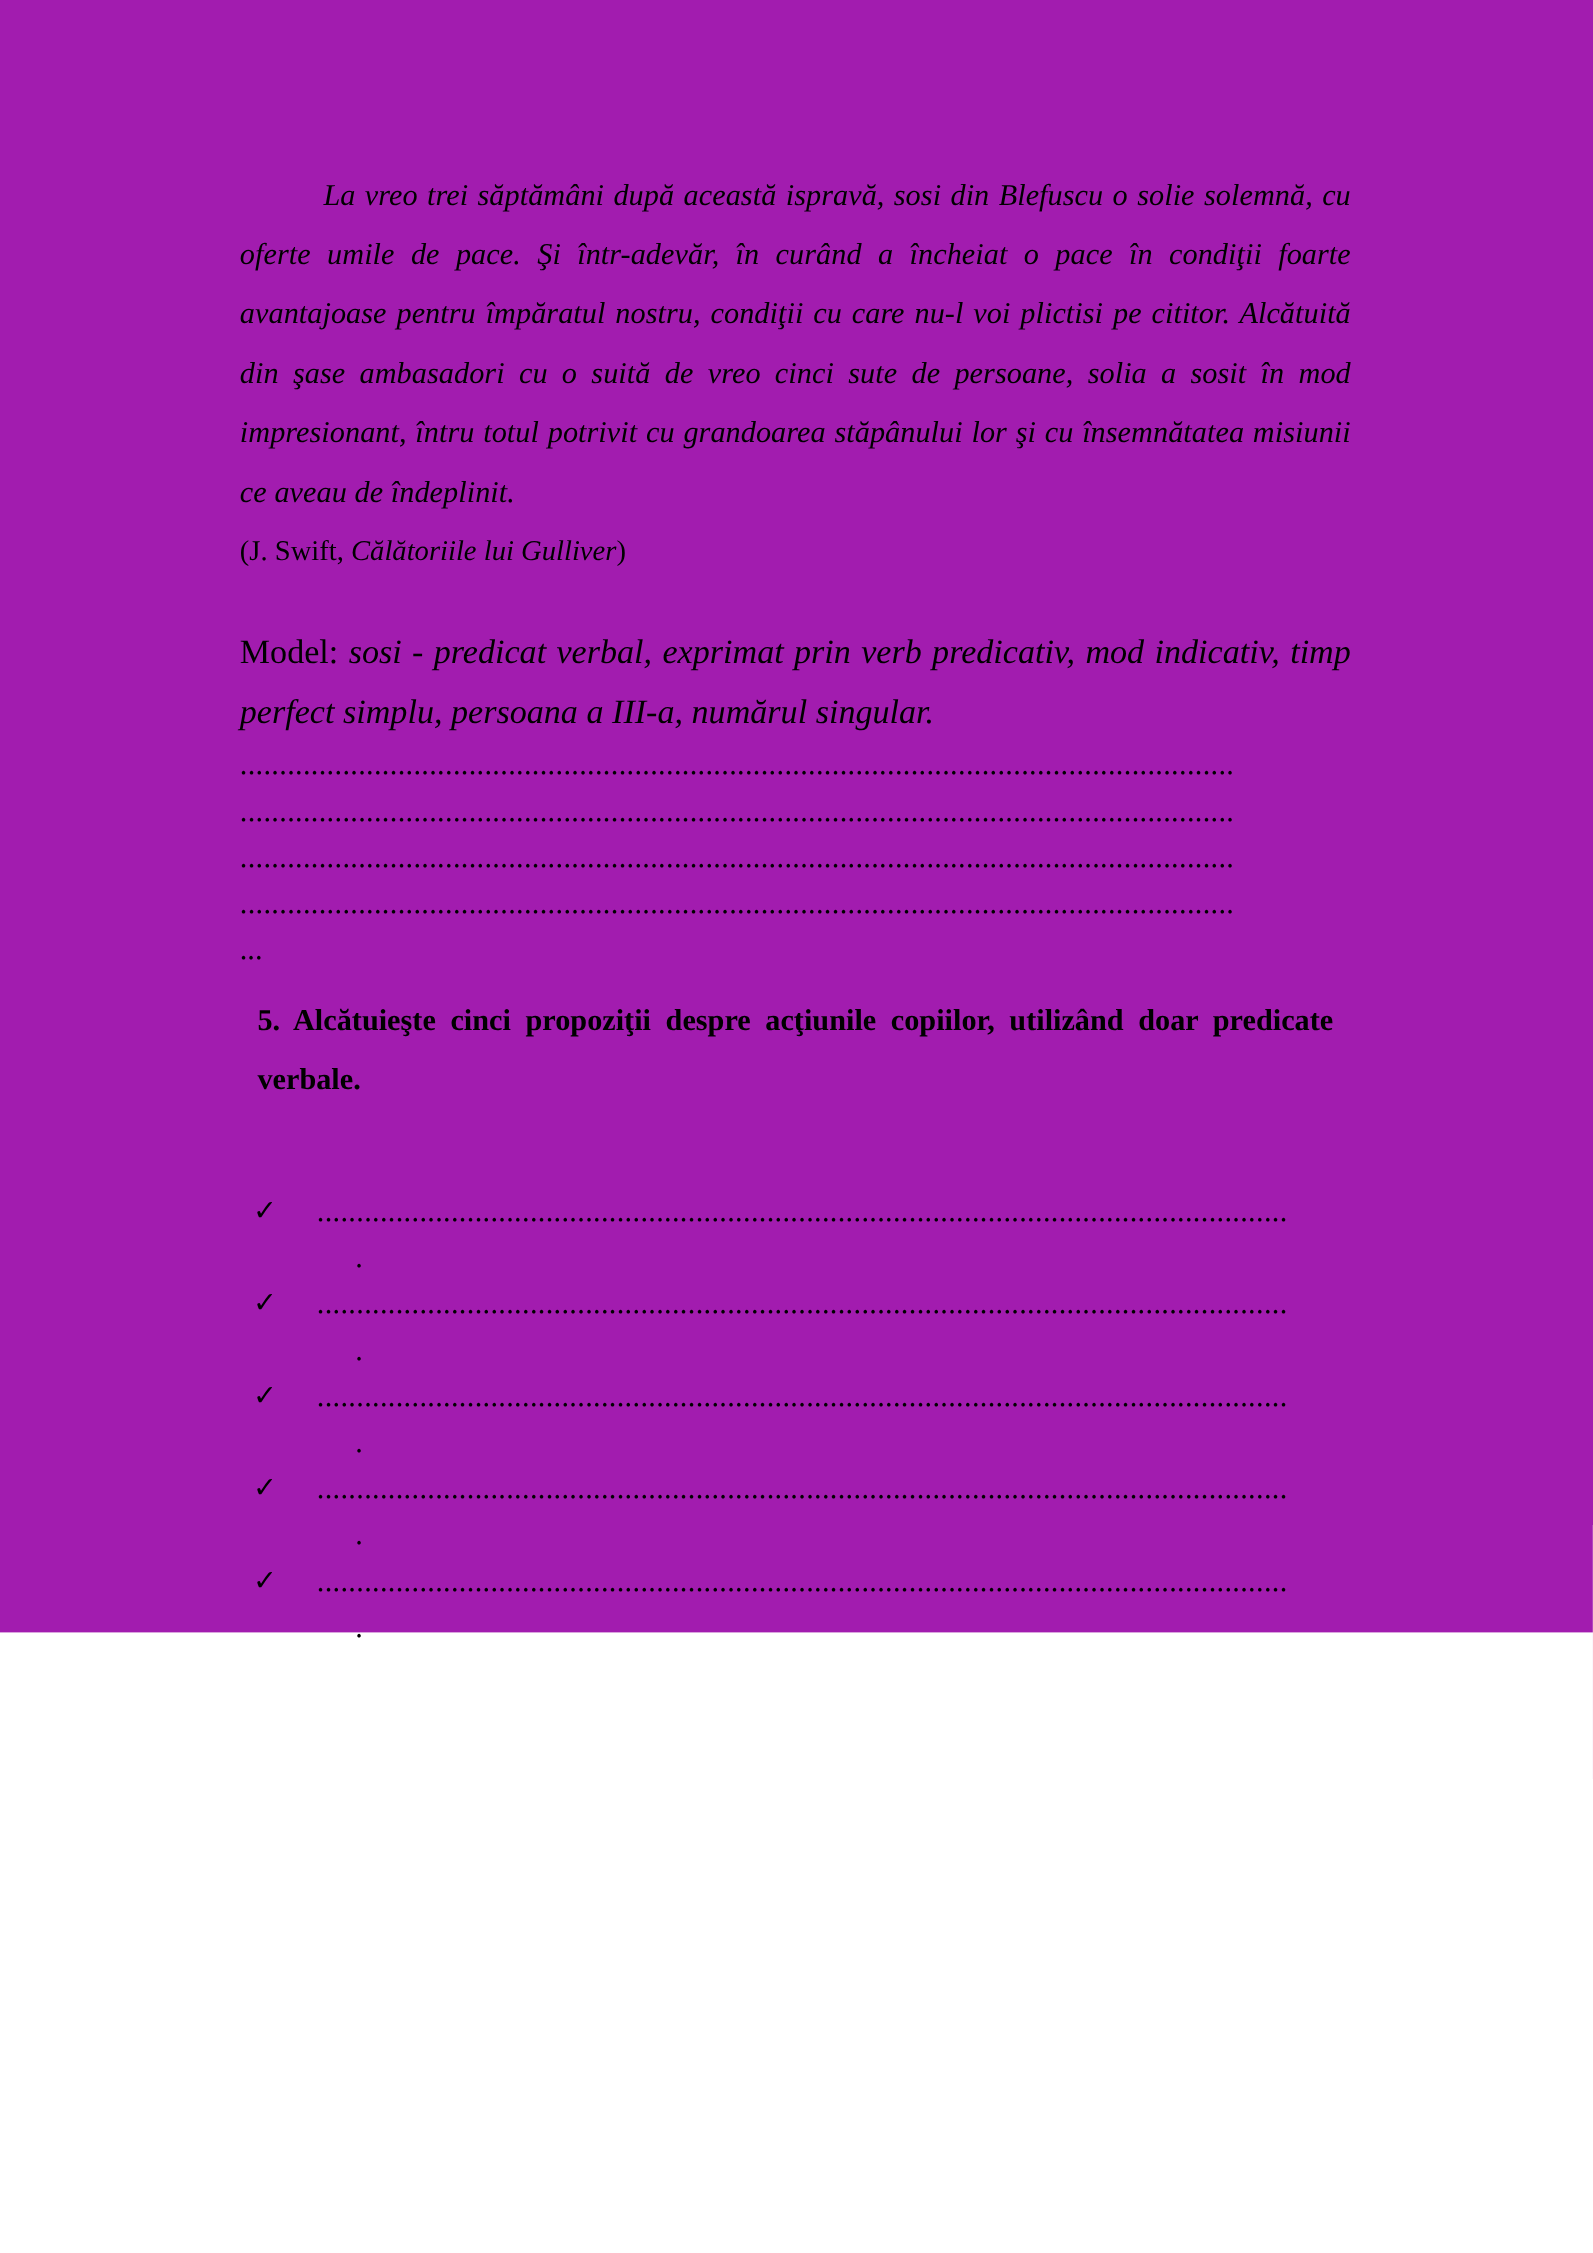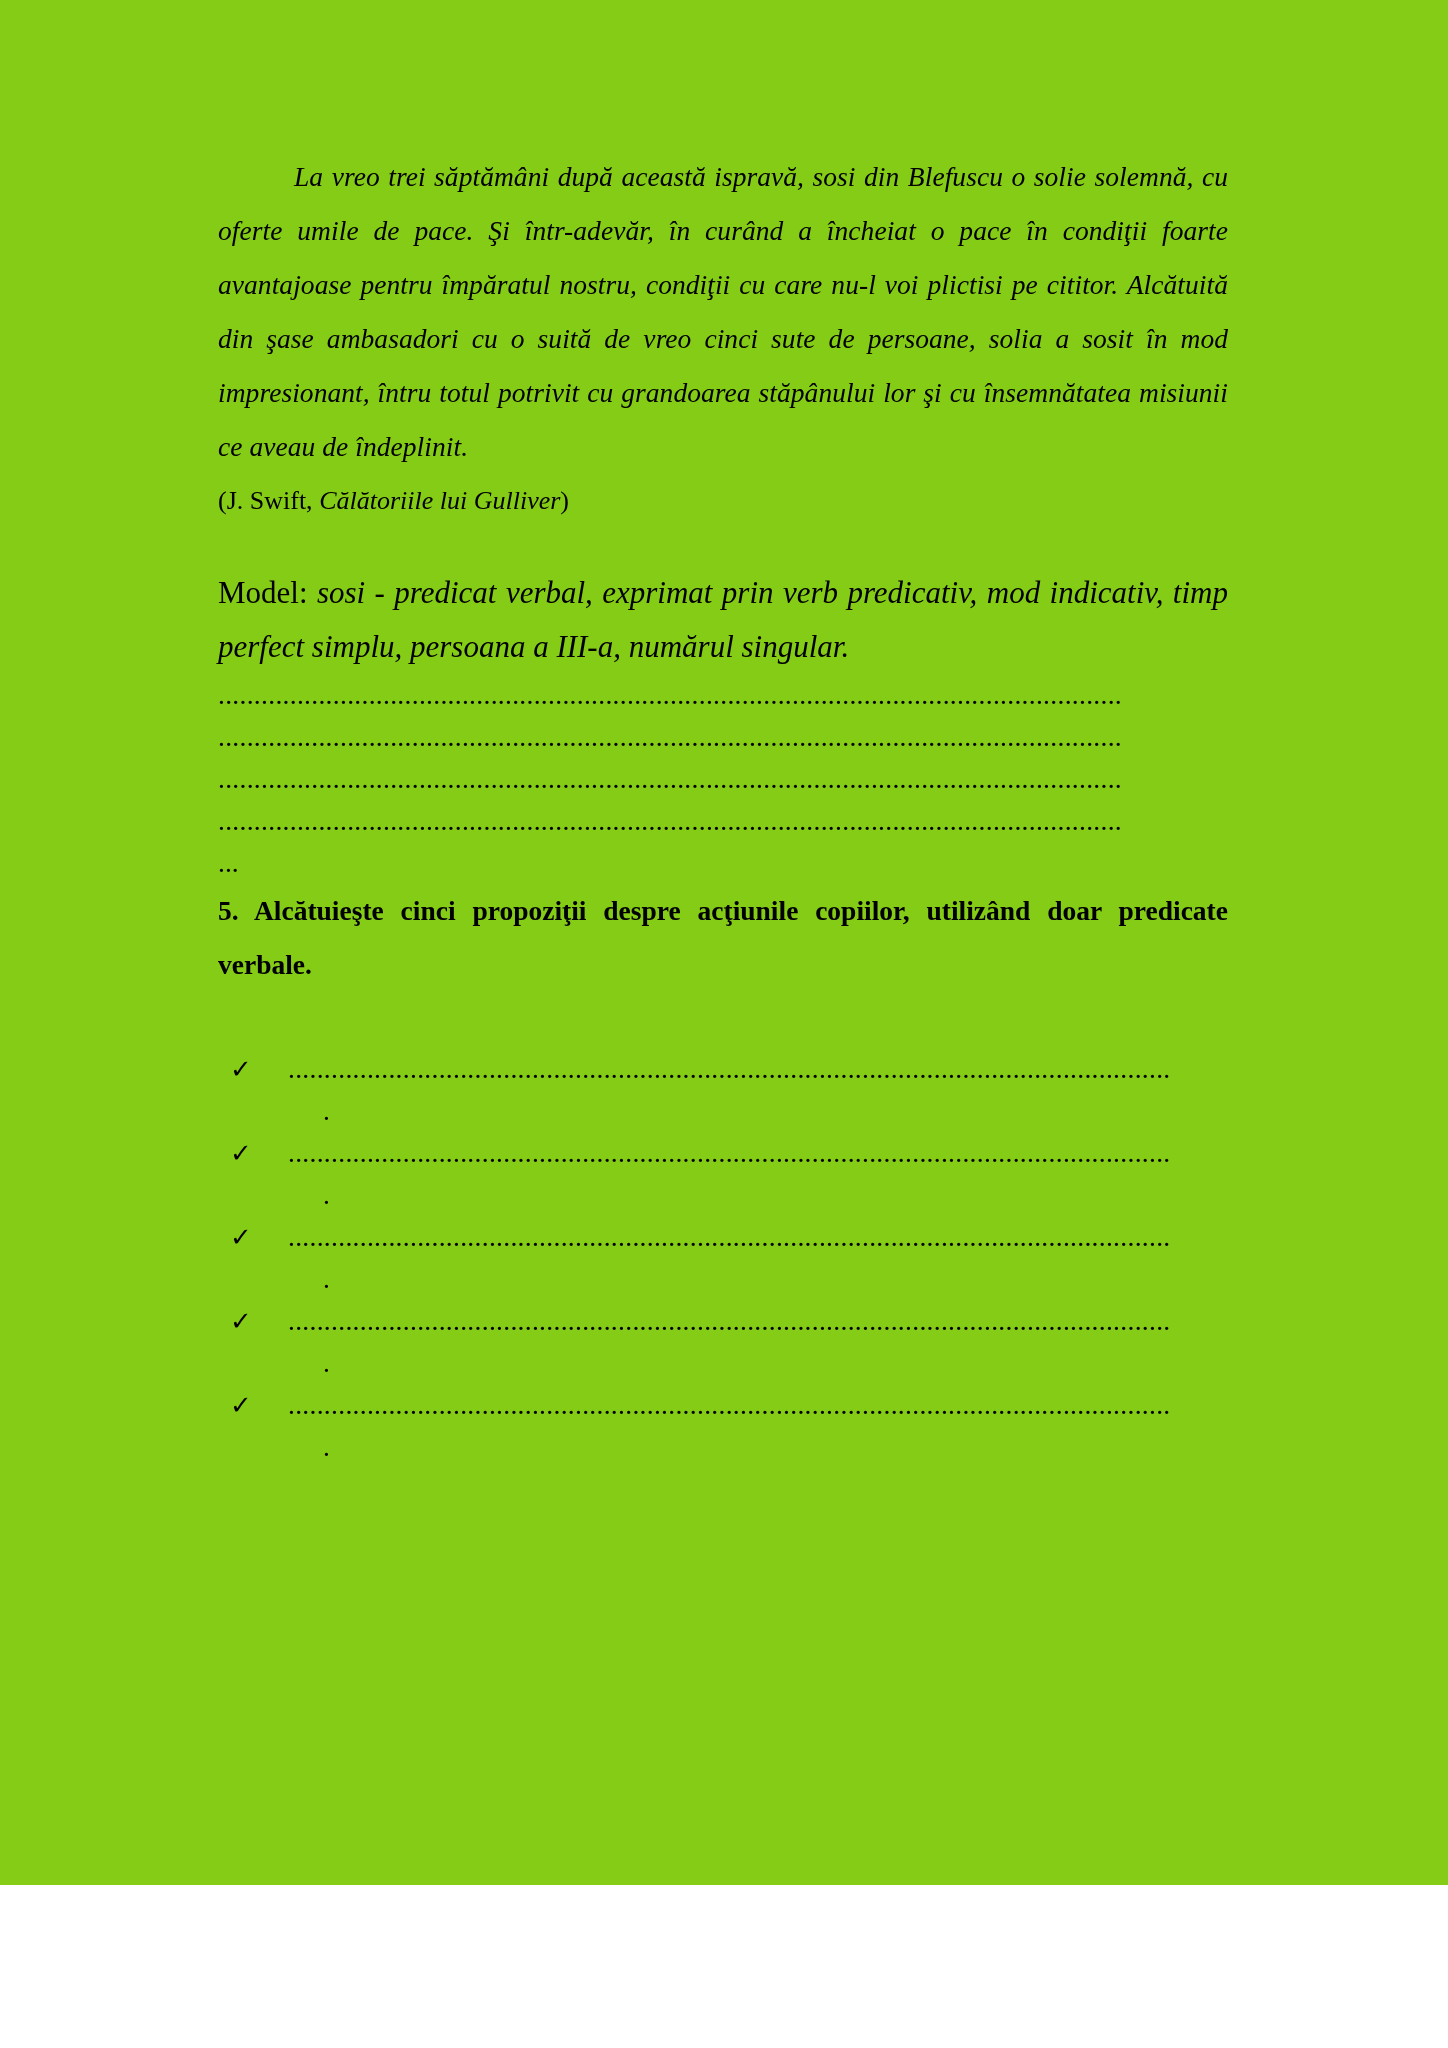--- a/index.html
+++ b/index.html
@@ -14,22 +14,22 @@
     color: #000000;
     position: relative;
     overflow: hidden;
   }
 
   .page {
     position: absolute;
     left: 0;
     top: 0;
     width: 1448px;
-    height: 1885px;
-    background: #84cc16;
+    height: 1484px;
+    background: #a21caf;
   }
 
   .content {
     position: absolute;
     left: 218px;
     top: 150px;
     width: 1010px;
   }
 
   
@@ -82,21 +82,21 @@
     line-height: 42px;
     margin: 0;
   }
 
   
   .task-heading {
     font-weight: bold;
     font-size: 27.5px;
     line-height: 54px;
     text-align: justify;
-    margin: 0;
+    margin: 16px;
   }
 
   
   .check-list {
     margin: 0;
     padding: 0;
     list-style: none;
   }
   .check-item {
     position: relative;

